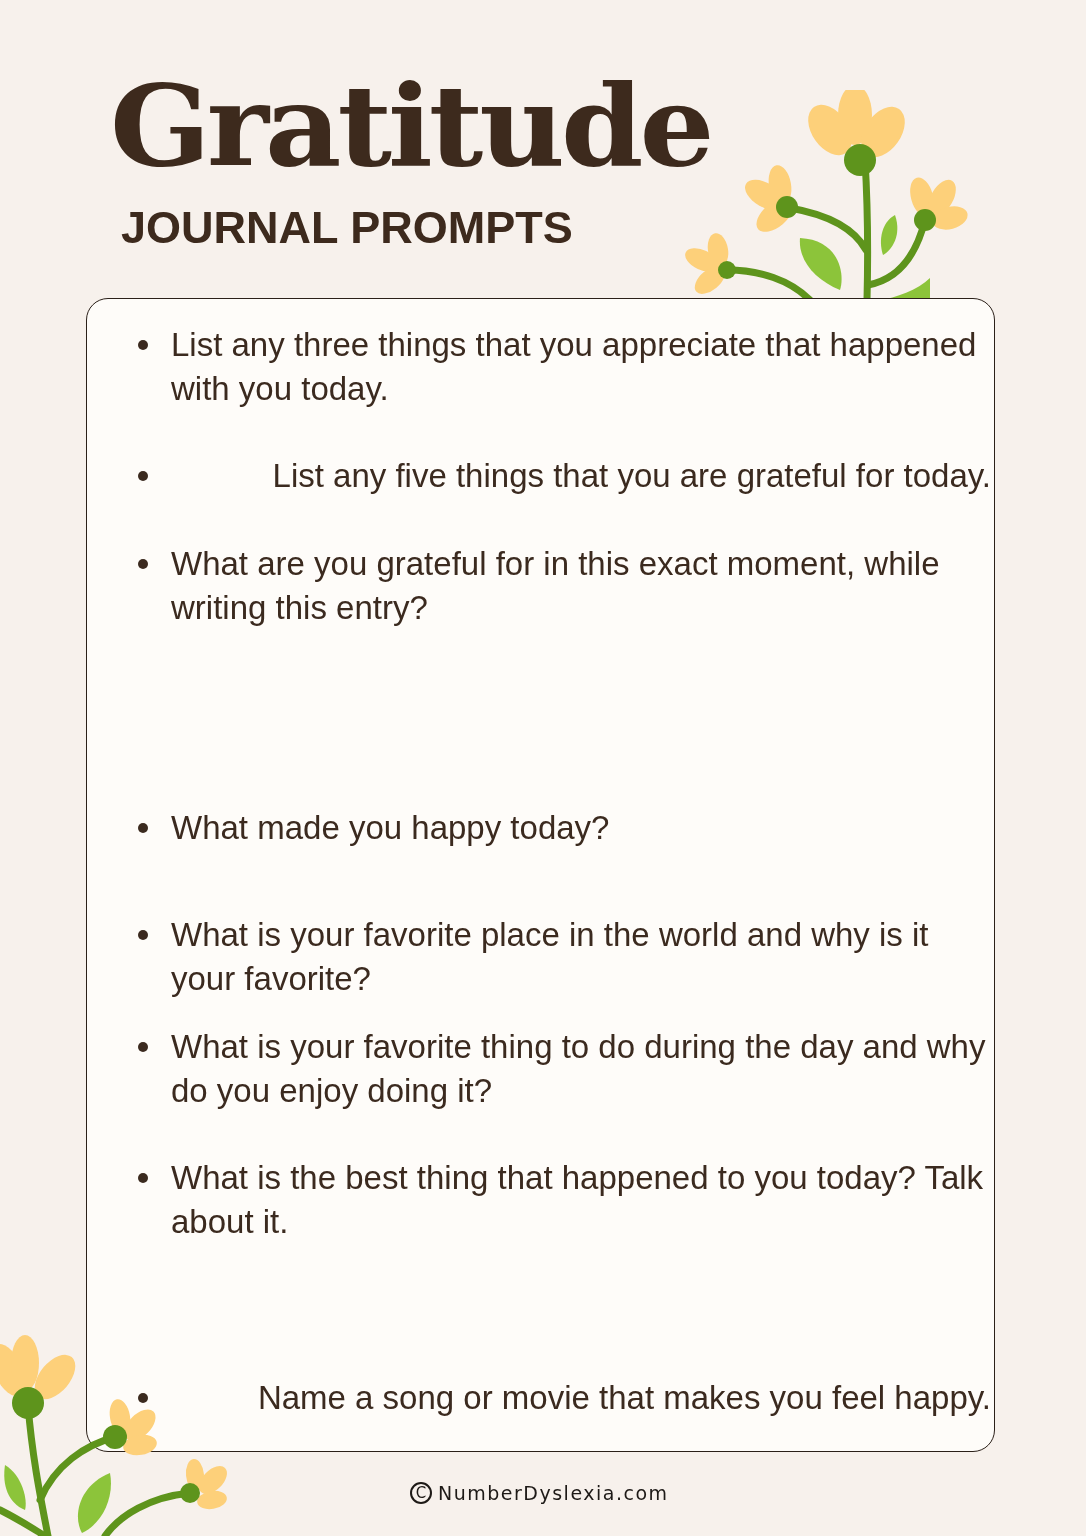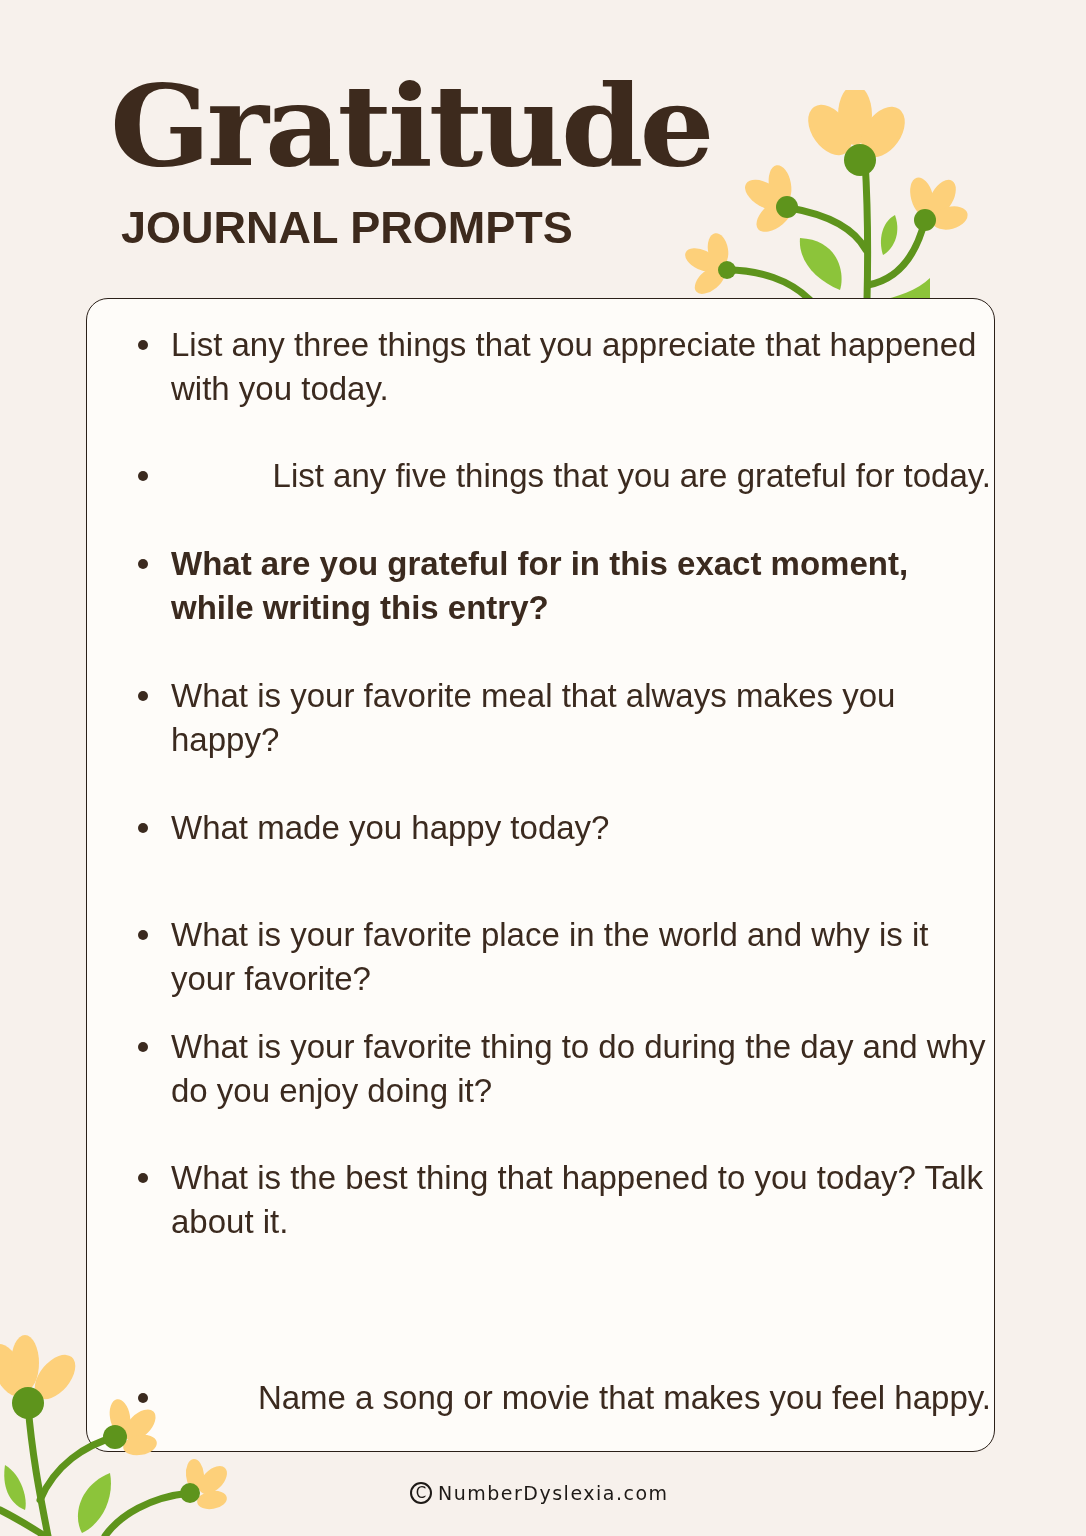--- a/index.html
+++ b/index.html
@@ -103,27 +103,23 @@
 
 <div class="card">
   <div class="prompt" style="top:24px;">
     <span class="bullet"></span>
     <span>List any three things that you appreciate that happened with you today.</span>
   </div>
   <div class="prompt" style="top:155px;text-align:right;">
     <span class="bullet"></span>
     <span>List any five things that you are grateful for today.</span>
   </div>
-  <div class="prompt" style="top:243px;font-weight:bold;">
+  <div class="prompt" style="top:243px;">
     <span class="bullet"></span>
     <span>What are you grateful for in this exact moment, while writing this entry?</span>
-  </div>
-  <div class="prompt" style="top:375px;">
-    <span class="bullet"></span>
-    <span>What is your favorite meal that always makes you happy?</span>
   </div>
   <div class="prompt" style="top:507px;">
     <span class="bullet"></span>
     <span>What made you happy today?</span>
   </div>
   <div class="prompt" style="top:594px;margin-top:20px;">
     <span class="bullet"></span>
     <span>What is your favorite place in the world and why is it your favorite?</span>
   </div>
   <div class="prompt" style="top:726px;">

